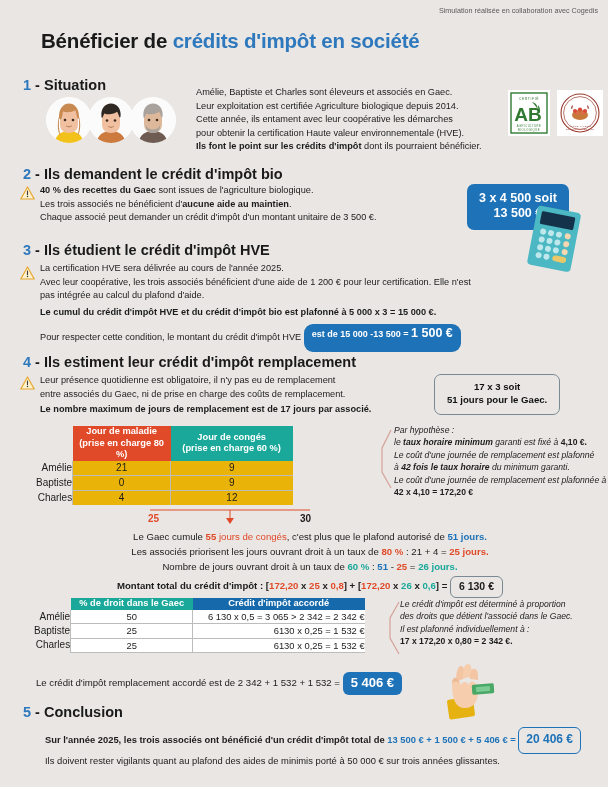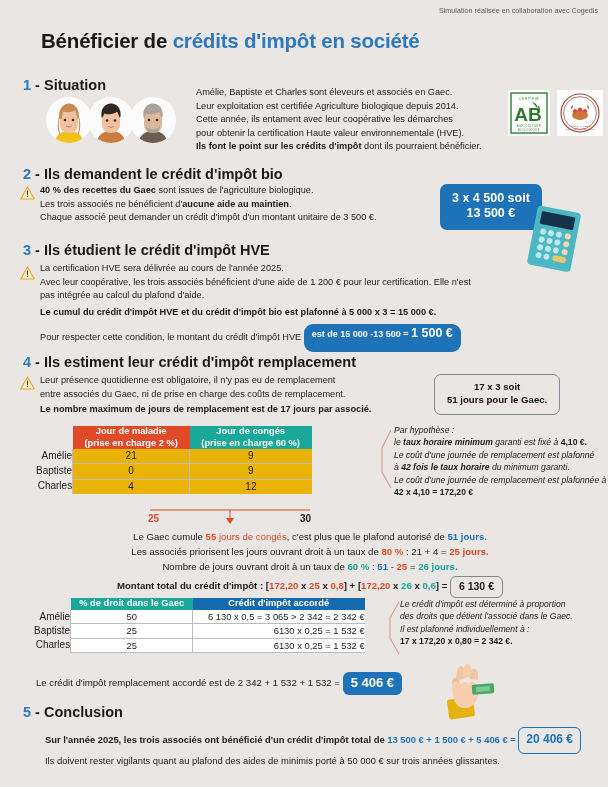--- a/index.html
+++ b/index.html
@@ -67,20 +67,21 @@
   
   .callout-blue {
     position: absolute;
     background: #1d72b8; color: #fff;
     border-radius: 7px;
     font-weight: bold; font-size: 12.5px;
     text-align: center;
     padding: 7px 12px 8px 12px;
     line-height: 1.22;
     white-space: nowrap;
+    margin-left: 27px;
   }
   
   .callout-outline {
     position: absolute;
     border: 1.3px solid #7a8a93; border-radius: 7px;
     background: #e9e6e3;
     font-weight: bold; font-size: 9.6px;
     text-align: center; color: #111;
     padding: 6px 12px 7px 12px;
     line-height: 1.35;
@@ -370,23 +371,23 @@
 
   <div class="callout-outline" style="left:434px; top:374px;">
     <div>17 x 3 soit</div>
     <div>51 jours pour le Gaec.</div>
   </div>
 
   <table class="tbl" style="left:36px; top:426px;">
     <tbody>
         <tr>
       <td style="background:#e9e6e3;"></td>
-      <td class="th-cell th-orange" style="width:117px;">
+      <td class="th-cell th-orange" style="width:98px;">
         <div>Jour de maladie</div>
-        <div>(prise en charge 2 %)</div>
+        <div>(prise en charge 80 %)</div>
       </td>
       <td class="th-cell th-teal" style="width:122px;">
         <div>Jour de congés</div>
         <div>(prise en charge 60 %)</div>
       </td>
     </tr>
     <tr>
       <td class="rowname">Amélie</td>
       <td class="cellv">21</td>
       <td class="cellv">9</td>

